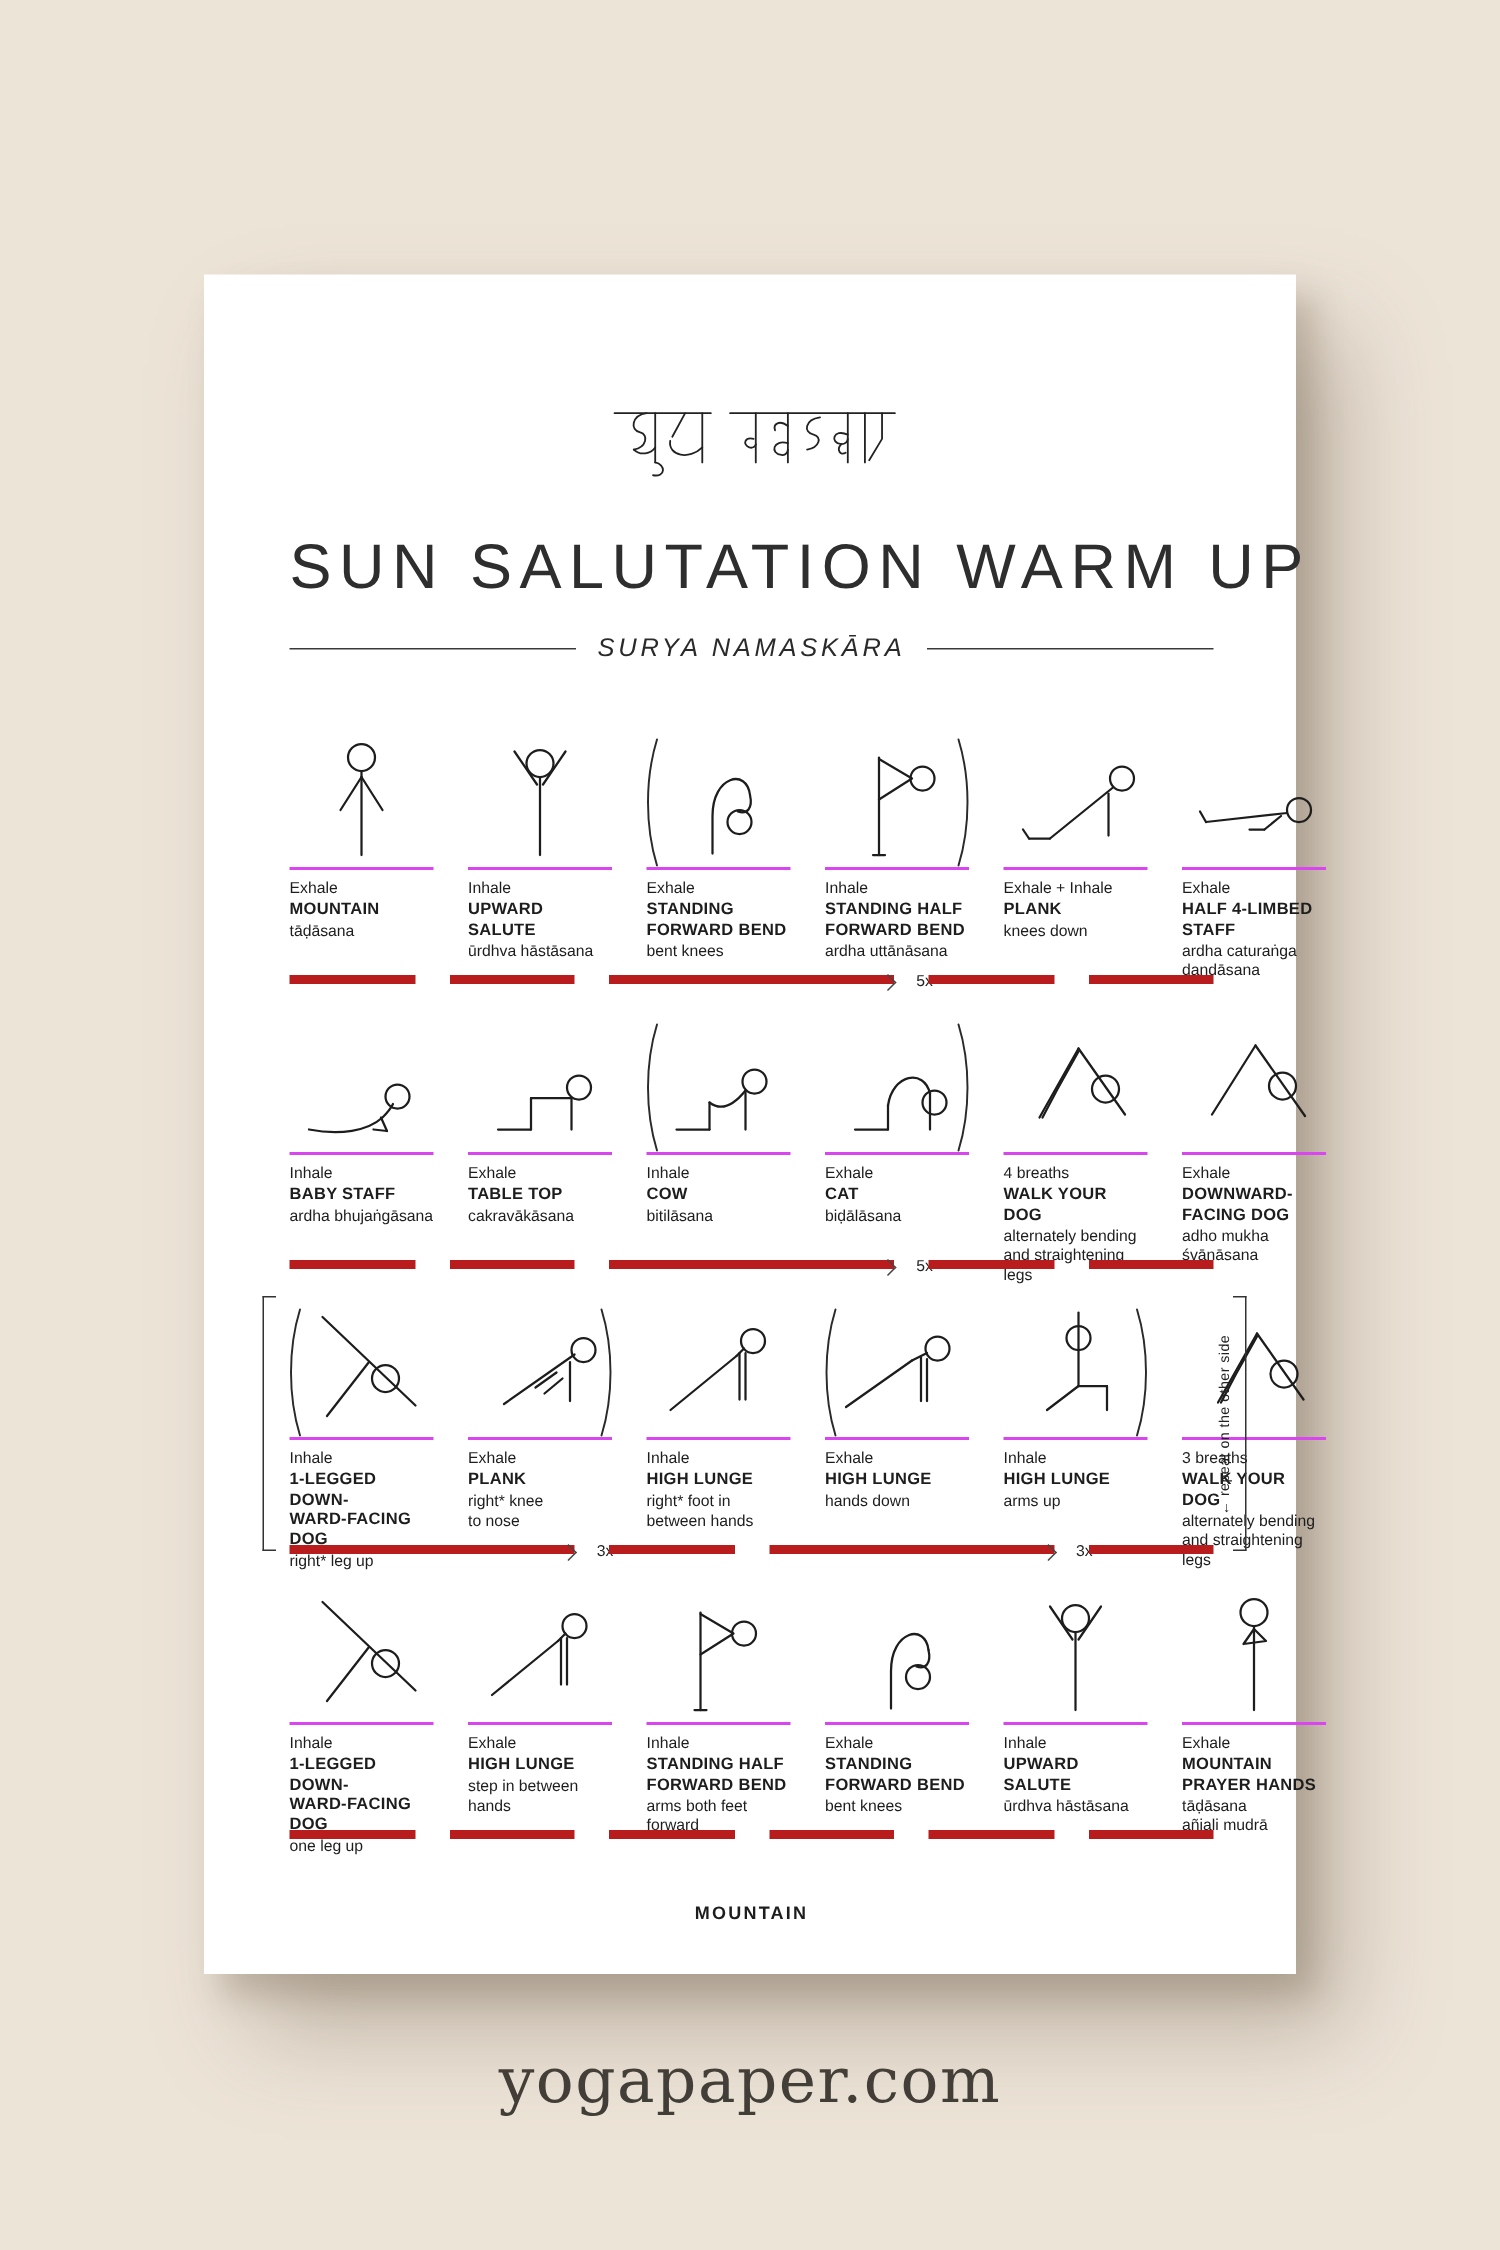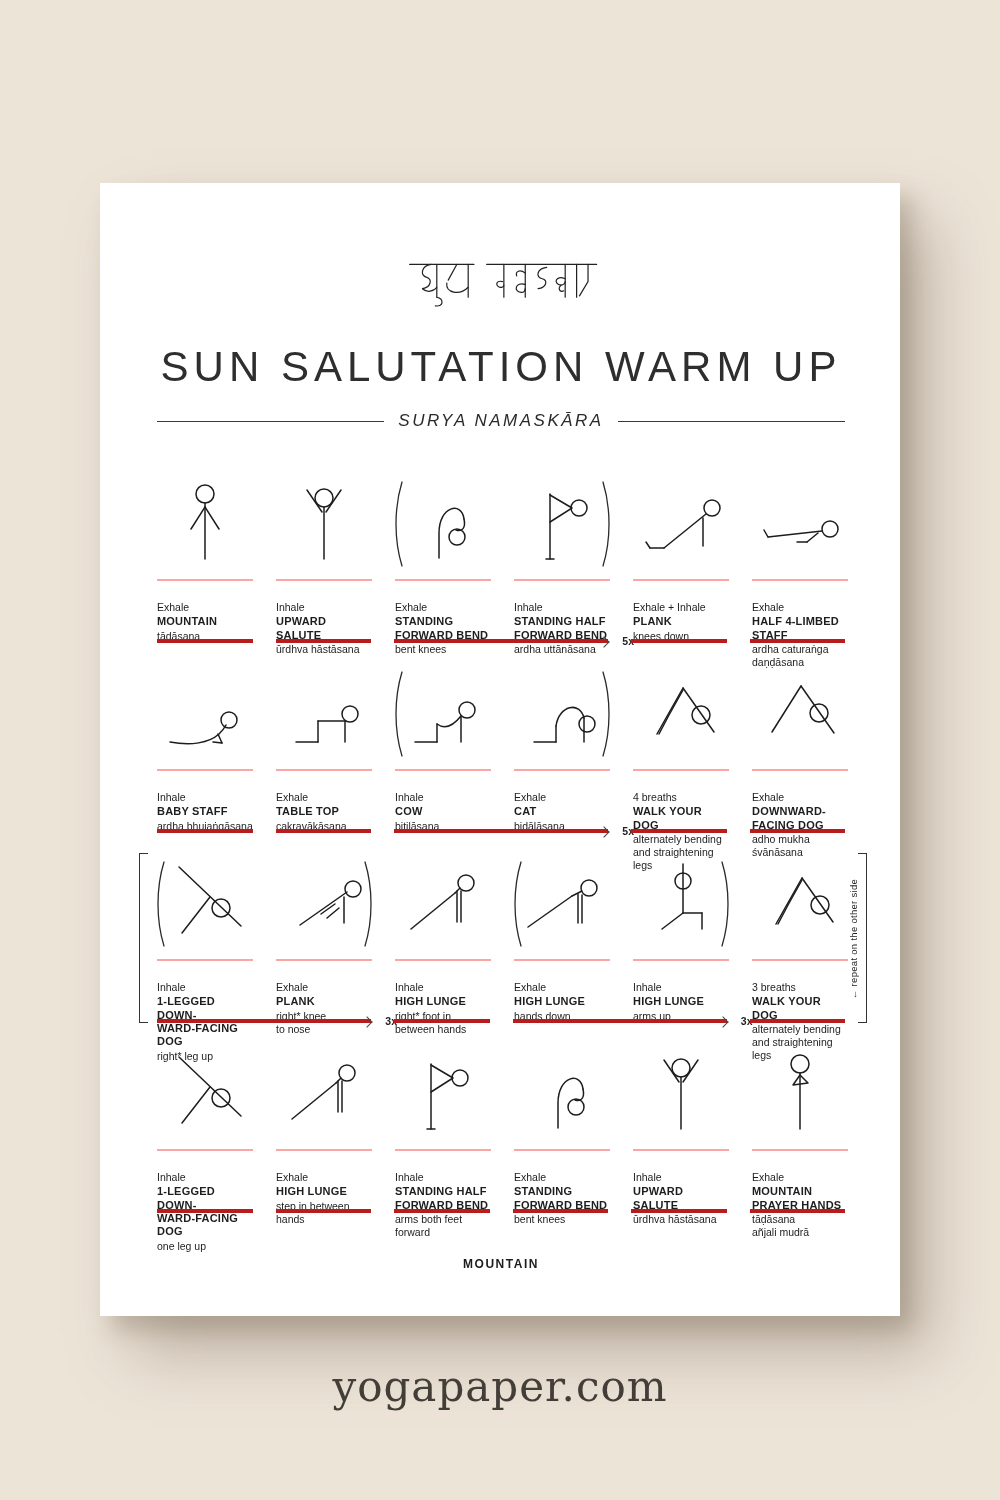--- a/index.html
+++ b/index.html
@@ -6,26 +6,27 @@
   html,body { width:1000px; }
   body {
     width:1000px; height:1500px;
     background:#ede4d8;
     font-family:"Liberation Sans", sans-serif;
     color:#1d1d1d;
     display:flex; flex-direction:column; align-items:center;
   }
   .poster {
     margin-top:183px;
-    width:800px; min-height:1133px;
+    width:728px; min-height:1133px;
     background:#ffffff;
     box-shadow: 12px 14px 20px rgba(118,102,84,0.30), 32px 38px 60px rgba(118,102,84,0.38);
     padding:70px 55px 34px 57px;
     display:flex; flex-direction:column;
     position:relative;
+    justify-content:flex-end;
   }
   .devanagari { display:block; margin:0 auto; height:60px; width:214px; }
   .devanagari path { stroke:#222; stroke-width:1.7; fill:none; stroke-linecap:round; }
   .poster-title {
     margin-top:30px; text-align:center;
     font-size:42px; font-weight:300; letter-spacing:5px;
     color:#2e2e2e; white-space:nowrap;
   }
   .subtitle-row { margin-top:20px; display:flex; align-items:center; gap:14px; }
   .subtitle-row .hline { flex:1; height:0; border-top:1.5px solid #3a3a3a; }
@@ -37,27 +38,27 @@
   .cell { position:relative; display:flex; flex-direction:column; }
   .figure { height:84px; position:relative; display:flex; justify-content:center; align-items:flex-end; }
   .figure svg.icon { width:96px; height:84px; }
   .figure svg.icon path { stroke:#1d1d1d; stroke-width:1.5; fill:none; stroke-linecap:round; stroke-linejoin:round; }
   .figure svg.icon circle { stroke:#1d1d1d; stroke-width:1.5; fill:none; }
   .paren { position:absolute; bottom:-3px; width:14px; height:88px; }
   .paren path { stroke:#2a2a2a; stroke-width:1.3; fill:none; stroke-linecap:round; }
   .paren.open { left:-4px; }
   .paren.close { right:-4px; }
 
-  .tb { border-top:2px solid #fca5a5; margin-top:14px; padding-top:20px; }
+  .tb { border-top:2px solid #d946ef; margin-top:2px; padding-top:6px; }
   .breath { font-size:10.5px; line-height:1.25; }
   .pname { font-size:11px; font-weight:bold; line-height:1.22; letter-spacing:0.2px; margin-top:1px; white-space:pre-line; }
   .detail { font-size:10.5px; line-height:1.25; margin-top:1px; white-space:pre-line; }
 
   .baseline { position:absolute; top:158px; left:0; right:0; display:grid; grid-template-columns:repeat(6,1fr); column-gap:23px; }
-  .seg { position:relative; border-top:4px solid #b91c1c;font-weight:bold; }
+  .seg { position:relative; border-top:6px solid #b91c1c; }
   .seg.span2 { grid-column:span 2; }
   .seg.arrow::after {
     content:""; position:absolute; right:0; top:-5.5px; width:7px; height:7px;
     border-top:1.5px solid #444; border-right:1.5px solid #444; transform:rotate(45deg);
   }
   .seg-label { position:absolute; right:-26px; top:-8px; font-size:10.5px; color:#222; }
 
   .brk { position:absolute; top:-8px; height:170px; width:9px; }
   .brk.l { left:-18px; border-left:1.5px solid #333; border-top:1.5px solid #333; border-bottom:1.5px solid #333; }
   .brk.r { right:-22px; border-right:1.5px solid #333; border-top:1.5px solid #333; border-bottom:1.5px solid #333; }

